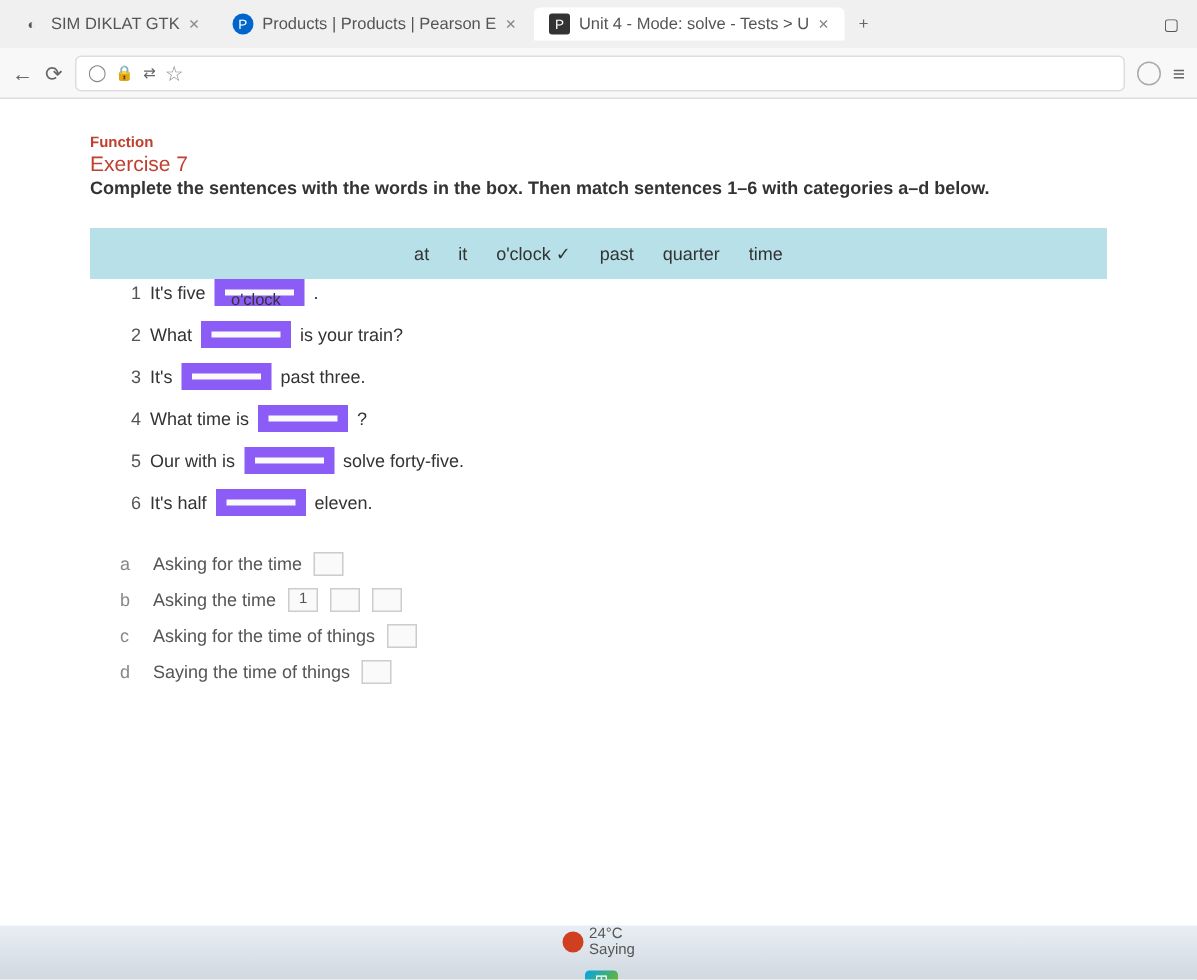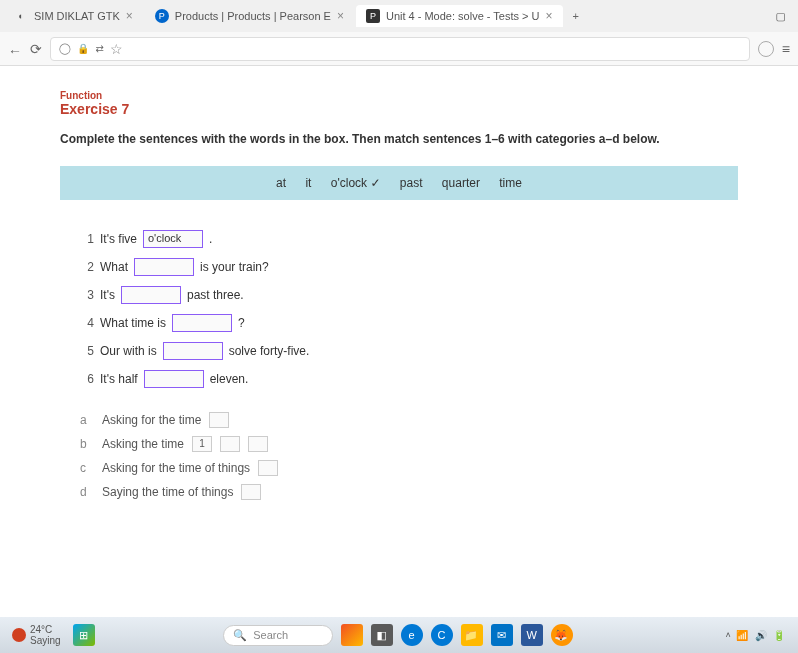--- a/index.html
+++ b/index.html
@@ -21,37 +21,37 @@
 .url-bar { flex: 1; display: flex; align-items: center; background: #fff; border: 1px solid #ddd; border-radius: 4px; padding: 3px 8px; gap: 6px; }
 .lock-icon { color: #888; font-size: 10px; }
 .shield-icon { color: #888; font-size: 11px; }
 .url-text { color: #888; flex: 1; }
 .star-icon { color: #888; cursor: pointer; font-size: 14px; margin-right: 6px; }
 .circle-icon { width: 16px; height: 16px; border: 1px solid #aaa; border-radius: 50%; }
 
 .content-area { background: #fff; margin: 0; height: 560px; overflow-y: auto; padding: 24px 60px; }
 
 .func-title { color: #c04030; font-weight: bold; font-size: 10px; }
-.exercise-title { color: #c04030; font-weight: bold; font-size: 14px; margin-bottom: 14px; }
+.exercise-title { color: #c04030; font-weight: normal; font-size: 14px; }
 .instruction { font-size: 12px; font-weight: bold; color: #333; margin-bottom: 18px; line-height: 1.4; }
 
-.word-box { background: #b8e0e8; padding: 10px; text-align: center; font-size: 12px; color: #333; margin-bottom: 30px; }
+.word-box { background: #b8e0e8; padding: 10px; text-align: center; font-size: 12px; color: #333; }
 .word-box span { margin: 0 8px; }
 
 .sentences { margin-left: 20px; font-size: 12px; color: #333; }
 .sentence-row { margin-bottom: 10px; display: flex; align-items: center; gap: 6px; }
 .num { width: 14px; text-align: right; color: #555; }
-.blank { border: 1px solid #8b5cf6; background: #fafafa; width: 60px; height: 18px; display: inline-block; padding: 1px 4px; font-size: 11px; }
+.blank { border: 7px solid #8b5cf6; background: #fafafa; width: 60px; height: 18px; display: inline-block; padding: 1px 4px; font-size: 11px; }
 
 .categories { margin-left: 20px; margin-top: 24px; font-size: 12px; color: #555; }
 .cat-row { margin-bottom: 8px; display: flex; align-items: center; gap: 8px; }
 .cat-letter { width: 14px; color: #888; }
 .small-blank { border: 1px solid #ccc; background: #fafafa; width: 20px; height: 16px; display: inline-block; padding: 1px 2px; font-size: 10px; text-align: center; }
 
-.taskbar { position: absolute; bottom: 0; left: 0; right: 0; height: 36px; background: linear-gradient(#e8eef4, #d0d8e0); display: flex; align-items: center; padding: 0 12px; gap: 8px; font-size: 11px; }
+.taskbar { position: absolute; bottom: 0; left: 0; right: 0; height: 36px; background: linear-gradient(#e8eef4, #d0d8e0); display: flex; align-items: center; padding: 0 12px; gap: 8px; font-size: 11px; flex-direction: column; }
 .weather { display: flex; align-items: center; gap: 4px; color: #555; font-size: 10px; }
 .weather-icon { width: 14px; height: 14px; background: #d04020; border-radius: 50%; }
 .search-box { background: #fff; border: 1px solid #ccc; border-radius: 12px; padding: 3px 10px; display: flex; align-items: center; gap: 6px; color: #888; min-width: 110px; margin-left: 120px; }
 .search-icon { font-size: 11px; }
 .tb-icon { width: 22px; height: 22px; border-radius: 3px; display: inline-flex; align-items: center; justify-content: center; font-size: 11px; color: #fff; }
 .tb-icon.win { background: linear-gradient(135deg,#00a4ef,#7fba00); margin-left: 4px; }
 .tb-icon.copilot { background: linear-gradient(135deg,#f25022,#ffb900); }
 .tb-icon.edge { background: #0078d4; border-radius: 50%; }
 .tb-icon.file { background: #ffb900; }
 .tb-icon.outlook { background: #0072c6; }

